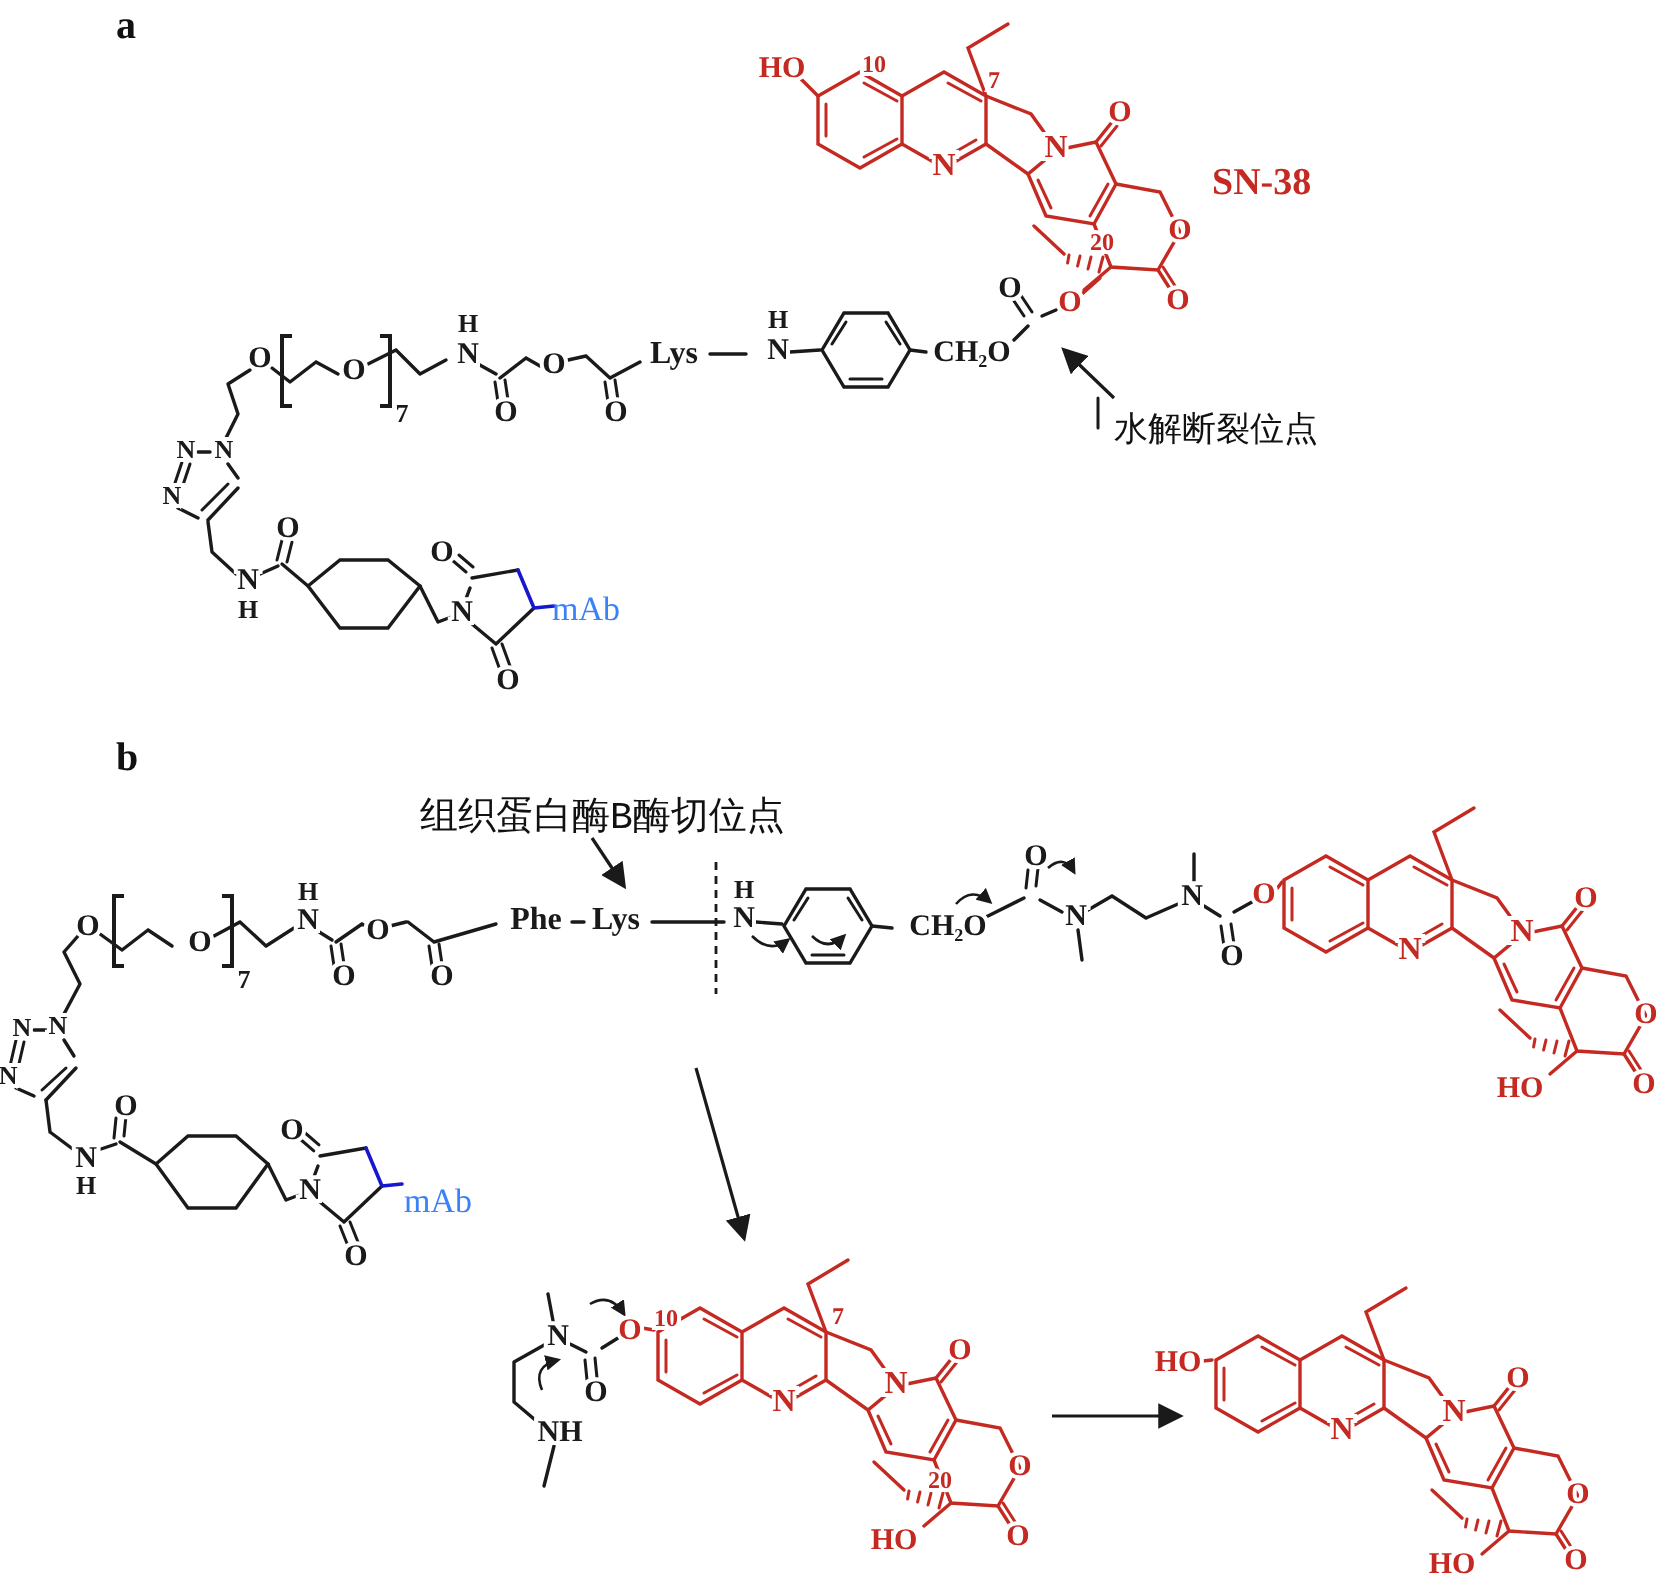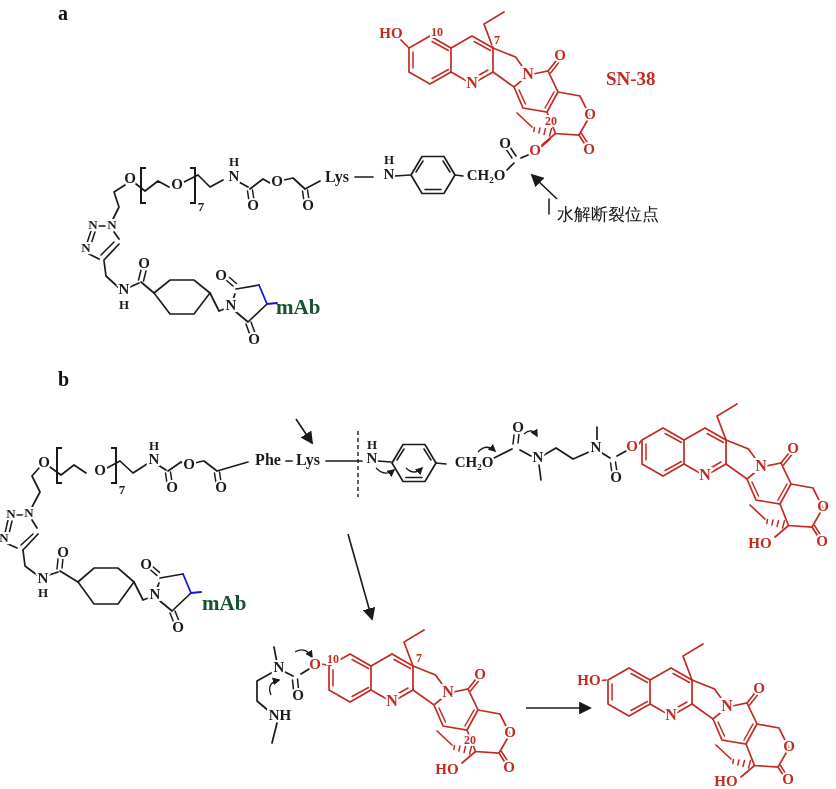--- a/index.html
+++ b/index.html
@@ -14,21 +14,21 @@
   .dashline{fill:none;stroke:#1a1a1a;stroke-width:1.4;stroke-dasharray:4 3;}
   .arrow{fill:none;stroke:#1a1a1a;stroke-width:1.6;}
   .curly{fill:none;stroke:#1a1a1a;stroke-width:1.3;}
   .al{font-family:"Liberation Serif",serif;text-anchor:middle;dominant-baseline:middle;
       stroke:#ffffff;stroke-width:4px;paint-order:stroke;font-weight:600;}
   .k{fill:#1a1a1a}.r{fill:#c42a22}
   .ov{position:absolute;white-space:nowrap;}
   .panel-letter{font-weight:bold;font-size:20px;color:#111;}
   .cn{font-family:Liberation Mono, monospace;color:#111;}
   .drug{color:#c42a22;font-size:19px;font-weight:600;}
-  .mab{color:#14532d;font-size:21px;font-weight:700;}
+  .mab{color:#3b82f6;font-size:17px;font-weight:400;}
 </style>
 </head>
 <body>
 
 <div id="canvas">
 <svg id="art" width="836" height="789" viewBox="0 0 836 789">
   <defs>
     <marker id="ah" viewBox="0 0 10 10" refX="8.5" refY="5" markerWidth="8" markerHeight="8" orient="auto-start-reverse">
       <path d="M0,0 L10,5 L0,10 z" fill="#1a1a1a"></path>
     </marker>
@@ -257,17 +257,18 @@
         <text x="727" y="707" class="al r" font-size="16">N</text>
         <text x="759" y="690" class="al r" font-size="15">O</text>
         <text x="789" y="748" class="al r" font-size="15">O</text>
         <text x="788" y="781" class="al r" font-size="15">O</text>
         <text x="726" y="783" class="al r" font-size="15">HO</text>
       </g>
 </svg>
 
 <div class="ov panel-letter" style="left:58px;top:2px;">a</div>
 <div class="ov panel-letter" style="left:58px;top:368px;">b</div>
-<div class="ov drug" style="left:606px;top:68px;text-align:right;">SN-38</div>
+<div class="ov drug" style="left:606px;top:81px;text-align:right;">SN-38</div>
 <div class="ov mab" style="left:276px;top:295px;">mAb</div>
 <div class="ov mab" style="left:202px;top:591px;">mAb</div>
 <div class="ov cn" style="left:557px;top:203px;font-size:17px;">水解断裂位点</div>
+<div class="ov cn" style="left:210px;top:395px;font-size:19px;">组织蛋白酶B酶切位点</div>
 </div>
 
 </body></html>

